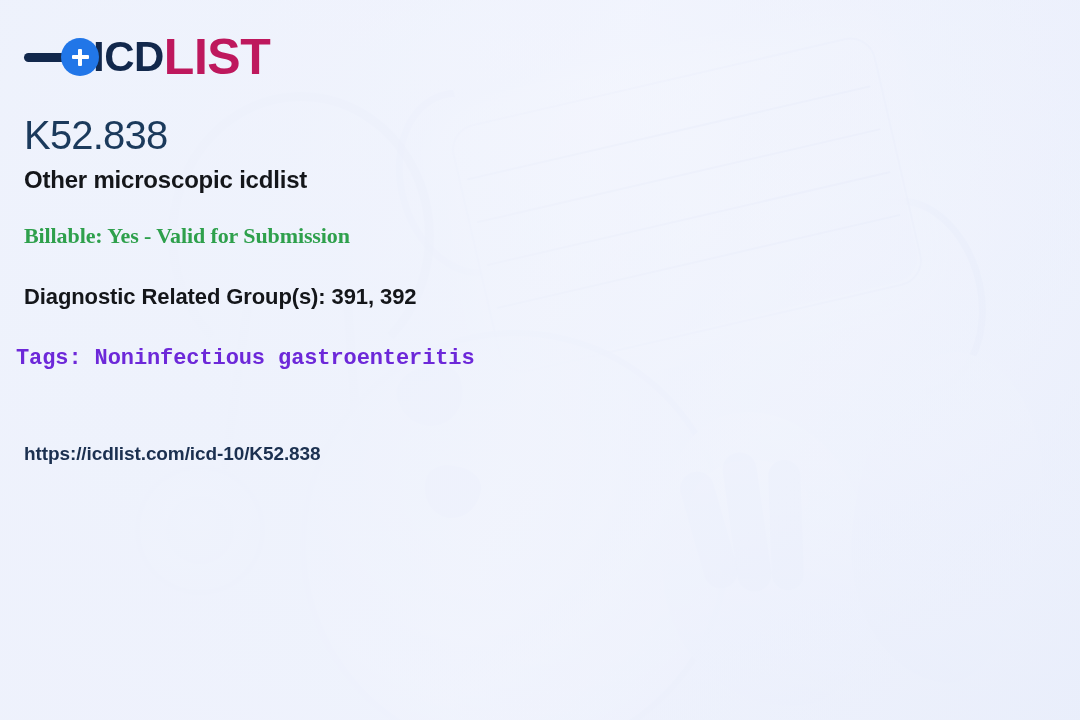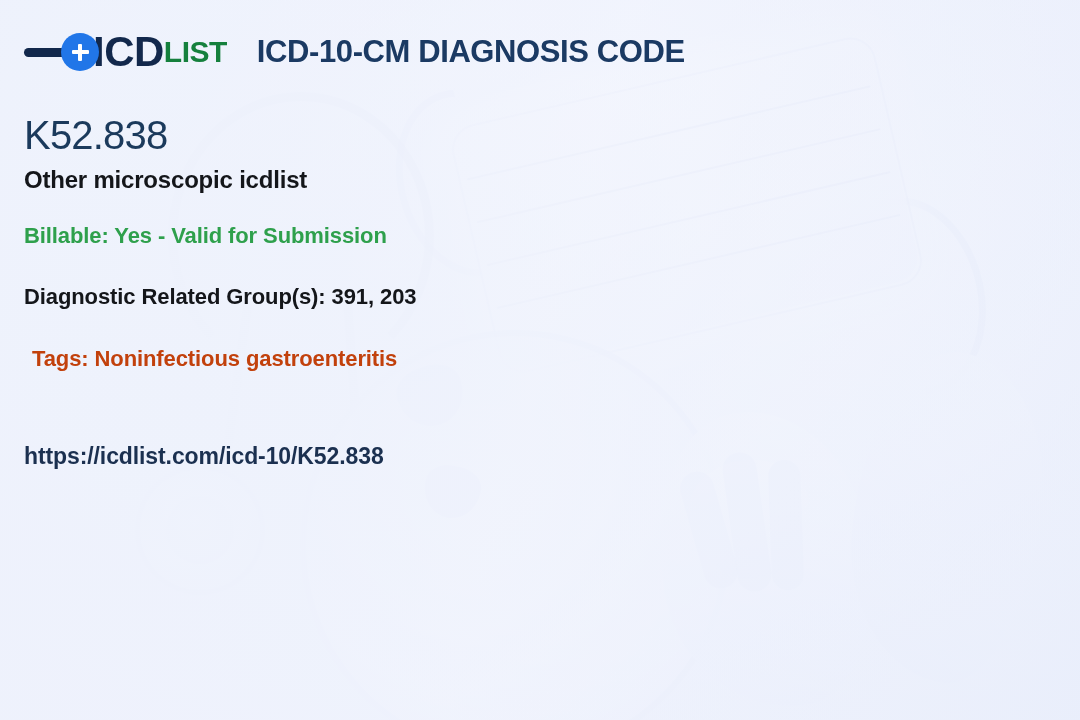--- a/index.html
+++ b/index.html
@@ -235,23 +235,23 @@
     border-radius: 1px;
   }
   .brand-icd {
     font-size: 42px;
     font-weight: bold;
     color: #12284c;
     letter-spacing: -0.5px;
     margin-left: -6px;
   }
   .brand-list {
-    font-size: 30px;
-    font-weight: bold;
-    color: #15803d;
+    font-size: 50px;
+    font-weight: bold;
+    color: #be185d;
     letter-spacing: -0.5px;
   }
   .header-title {
     font-size: 31px;
     font-weight: bold;
     color: #1b3a63;
     letter-spacing: -0.4px;
     margin-left: 6px;
   }
 
@@ -275,44 +275,46 @@
     letter-spacing: -0.2px;
   }
   .billable {
     position: absolute;
     left: 24px;
     top: 223px;
     font-size: 22px;
     font-weight: bold;
     color: #2ea04c;
     letter-spacing: -0.1px;
+    font-family: Liberation Serif, serif;
   }
   .drg {
     position: absolute;
     left: 24px;
     top: 284px;
     font-size: 22px;
     font-weight: bold;
     color: #14161a;
     letter-spacing: -0.1px;
   }
   .tags {
     position: absolute;
-    left: 32px;
+    left: 16px;
     top: 346px;
     font-size: 22px;
     font-weight: bold;
-    color: #c2410c;
+    color: #6d28d9;
     letter-spacing: -0.1px;
+    font-family: Liberation Mono, monospace;
   }
   .url {
     position: absolute;
     left: 24px;
     top: 443px;
-    font-size: 23px;
+    font-size: 19px;
     font-weight: bold;
     color: #1b3050;
     letter-spacing: -0.1px;
   }
 </style>
 </head>
 <body>
 
 <div id="card">
 
@@ -355,24 +357,23 @@
     <div class="header">
       <div class="brand">
         <span class="brand-dash"></span>
         <span class="brand-badge">
           <span class="plus-h"></span>
           <span class="plus-v"></span>
         </span>
         <span class="brand-icd">ICD</span>
         <span class="brand-list">LIST</span>
       </div>
-      <div class="header-title">ICD-10-CM DIAGNOSIS CODE</div>
     </div>
 
     <div class="code-title">K52.838</div>
     <div class="code-desc">Other microscopic icdlist</div>
     <div class="billable">Billable: Yes - Valid for Submission</div>
-    <div class="drg">Diagnostic Related Group(s): 391, 203</div>
+    <div class="drg">Diagnostic Related Group(s): 391, 392</div>
     <div class="tags">Tags: Noninfectious gastroenteritis</div>
     <div class="url">https://icdlist.com/icd-10/K52.838</div>
 
   </div>
 </div>
 
 </body></html>

